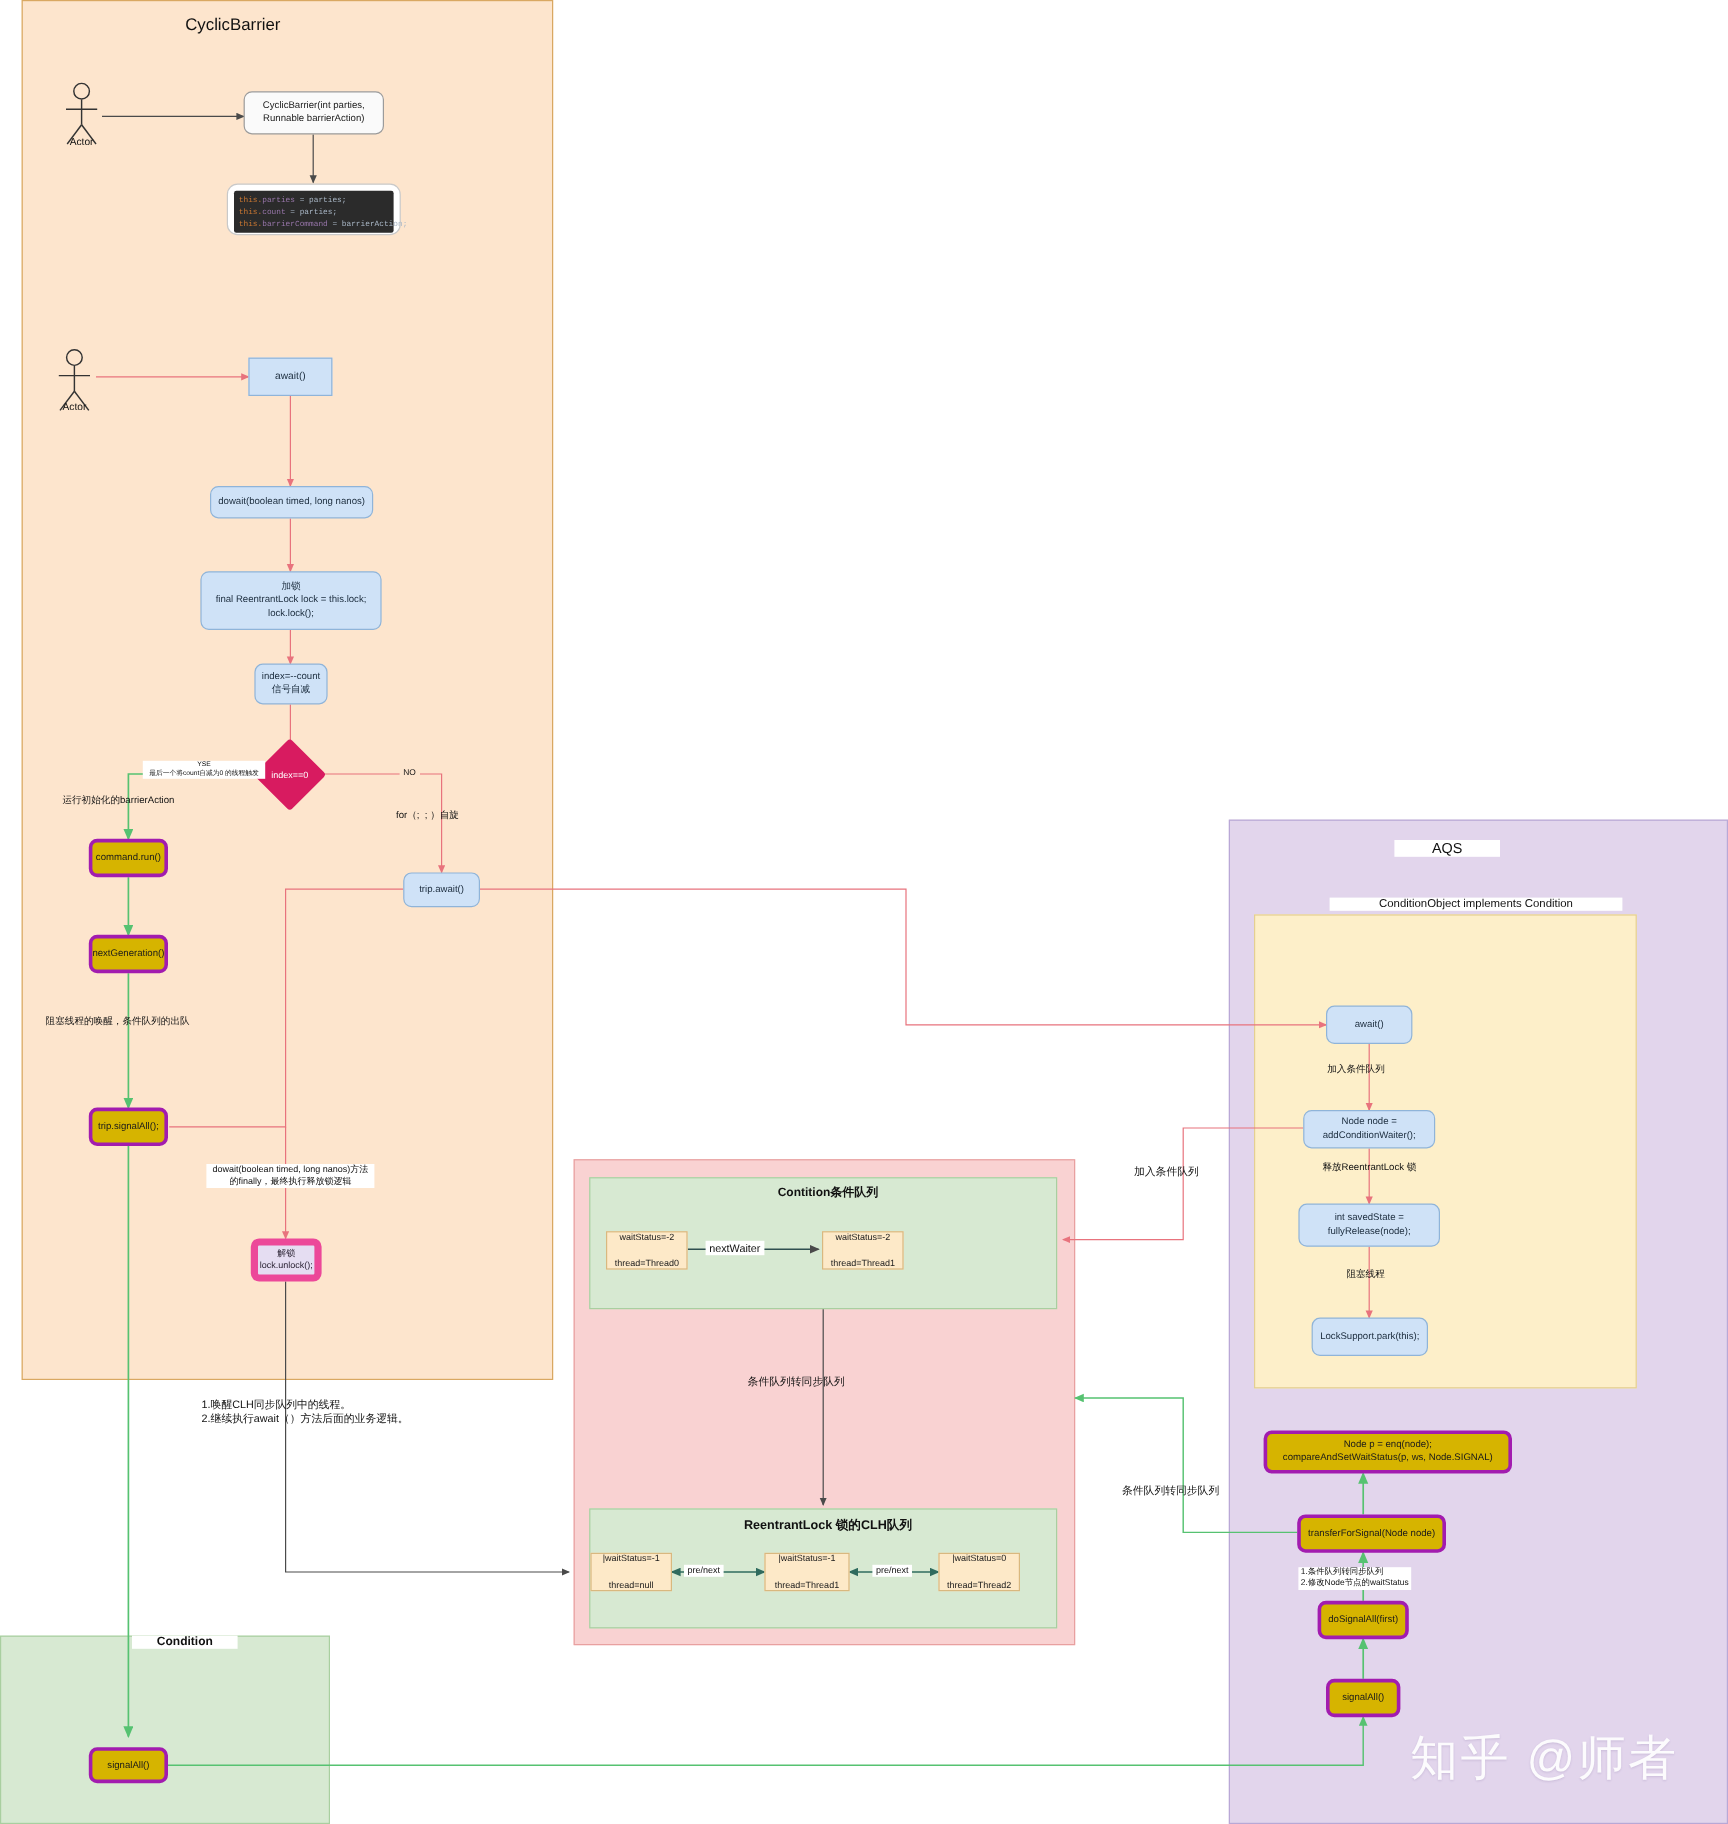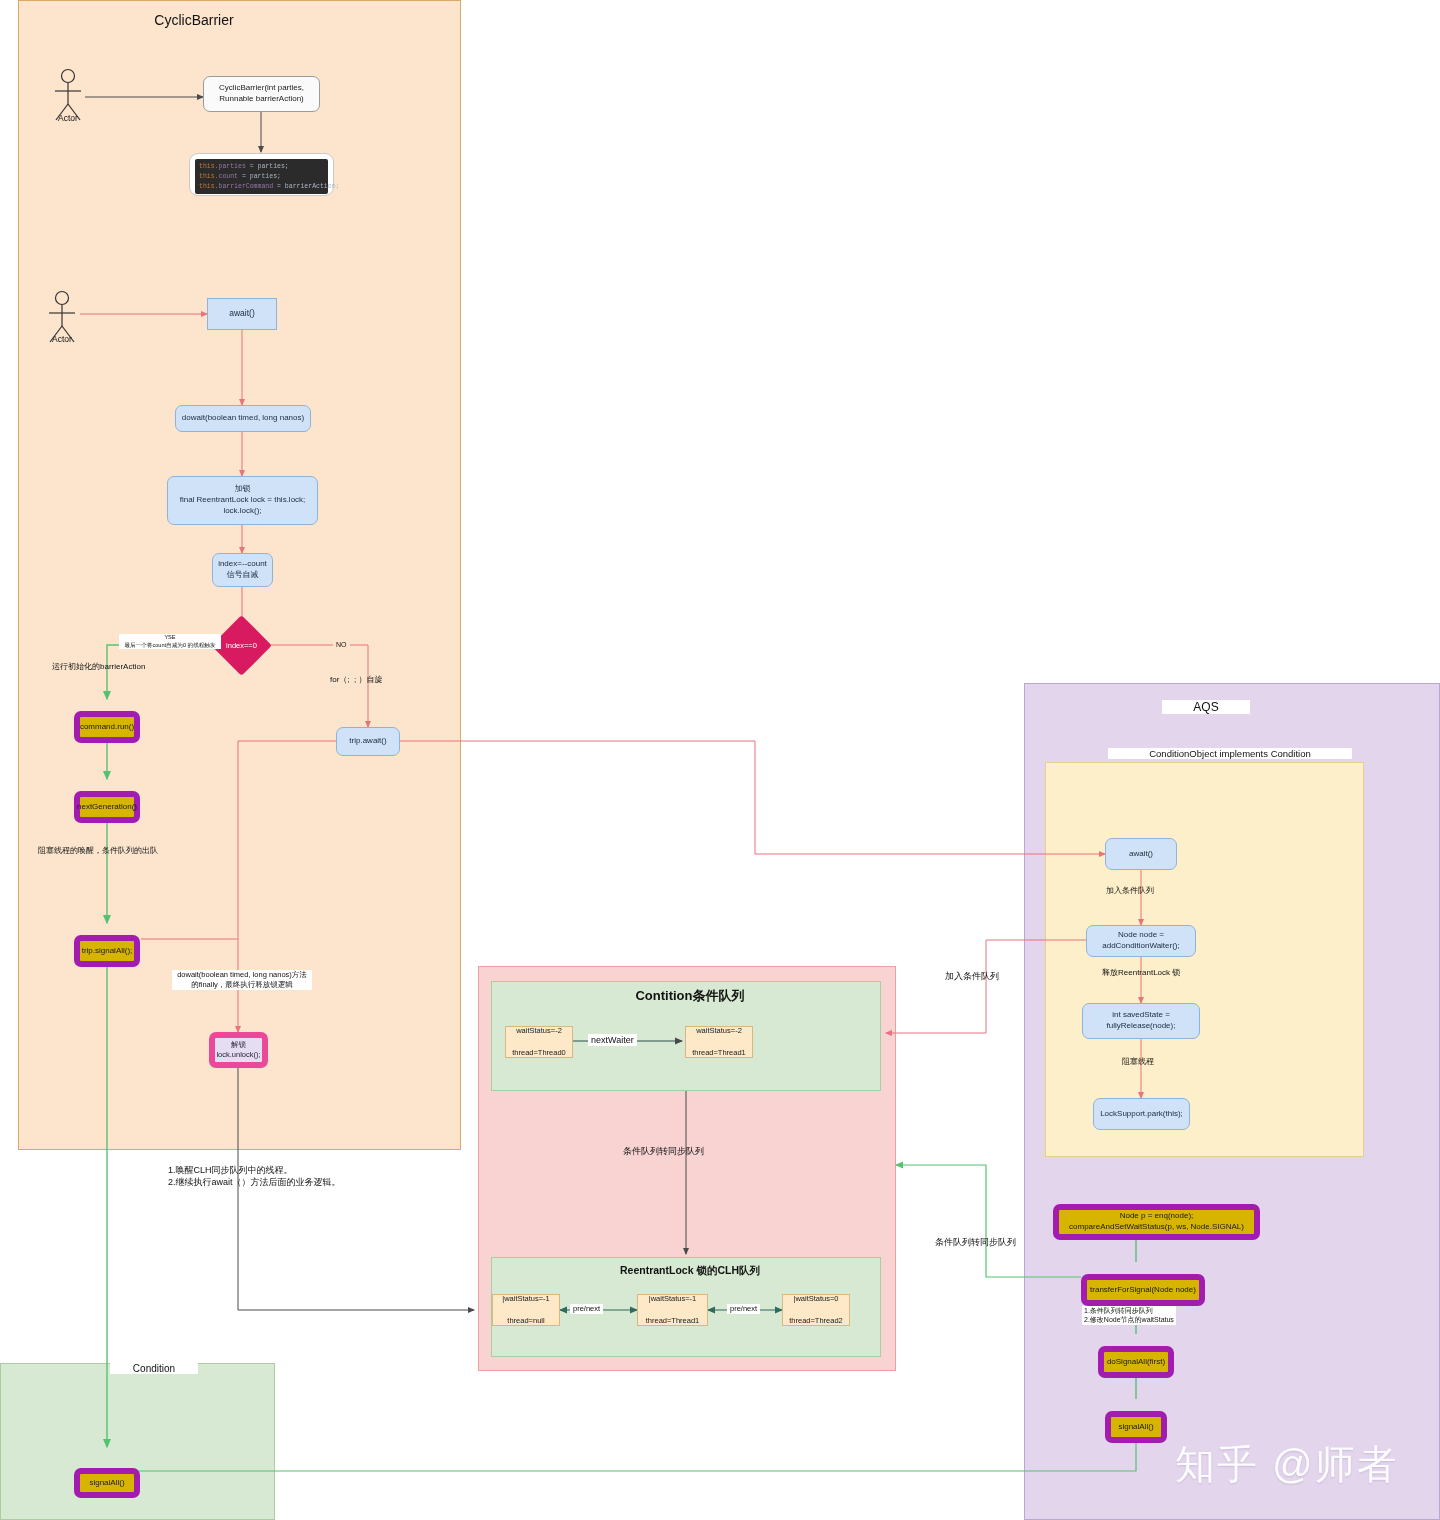--- a/index.html
+++ b/index.html
@@ -5,21 +5,21 @@
   html,body{margin:0;padding:0;background:#ffffff;}
   body{width:1440px;height:1520px;position:relative;overflow:hidden;
        font-family:"Liberation Sans","DejaVu Sans",sans-serif;}
   #stage{position:absolute;left:0;top:0;width:1440px;height:1520px;padding-left:23px;}
   .panel{position:absolute;box-sizing:border-box;}
   .panel-title{position:absolute;text-align:center;white-space:nowrap;
        background:#ffffff;padding:0 4px;}
   .node{position:absolute;box-sizing:border-box;display:flex;align-items:center;
         justify-content:center;text-align:center;line-height:1.35;}
   .blue{background:#cfe2f7;border:1px solid #8fb4d9;color:#1a2b3c;}
-  .gold{background:#d6b400;border:6px solid #a21caf;color:#1a1a1a;margin-top:12px;}
+  .gold{background:#d6b400;border:3px solid #a21caf;color:#1a1a1a;}
   .lilac{background:#e5ddf2;border:6px solid #ec4899;color:#2a2233;}
   .peachnode{background:#fde9c8;border:1px solid #d9b87f;color:#1a1a1a;gap:12px;}
   .white{background:#fafafa;border:1px solid #9b9b9b;color:#1a1a1a;}
   .rad6{border-radius:7px;}
   .rad0{border-radius:0;}
   .lbl{position:absolute;background:#ffffff;white-space:pre;line-height:1.35;
        color:#111;}
   .lbl.tr{background:transparent;}
   svg.edges{position:absolute;left:0;top:0;width:1440px;height:1520px;
             pointer-events:none;}
@@ -124,22 +124,22 @@
 
     <path d="M573,1041 L682,1041" stroke="#2f4f4f" stroke-width="1.2" fill="none" marker-end="url(#ar-dark)"></path>
 
     <path d="M560,1310 L637,1310" stroke="#2f6b5e" stroke-width="1.2" fill="none" marker-end="url(#ar-teal)" marker-start="url(#ar-teal-s)"></path>
     <path d="M708,1310 L782,1310" stroke="#2f6b5e" stroke-width="1.2" fill="none" marker-end="url(#ar-teal)" marker-start="url(#ar-teal-s)"></path>
   </svg>
 
   <div class="panel-title" style="left:140px;top:12px;width:100px;font-size:14px;color:#111;background:transparent;">CyclicBarrier</div>
   <div class="panel-title" style="left:1162px;top:700px;width:80px;font-size:12px;color:#111;">AQS</div>
   <div class="panel-title" style="left:1108px;top:748px;width:236px;font-size:9.5px;color:#111;">ConditionObject implements Condition</div>
-  <div class="panel-title" style="left:110px;top:1363px;width:80px;font-size:10px;font-weight:normal;color:#111;">Condition</div>
-  <div class="panel-title" style="left:586px;top:987px;width:200px;font-size:13px;font-weight:bold;color:#111;background:transparent;">Contition条件队列</div>
+  <div class="panel-title" style="left:110px;top:1363px;width:80px;font-size:10px;font-weight:bold;color:#111;">Condition</div>
+  <div class="panel-title" style="left:586px;top:987px;width:200px;font-size:10px;font-weight:bold;color:#111;background:transparent;">Contition条件队列</div>
   <div class="panel-title" style="left:576px;top:1264px;width:220px;font-size:10.5px;font-weight:bold;color:#111;background:transparent;">ReentrantLock 锁的CLH队列</div>
 
   <div class="actor-wrap" style="left:48px;top:68px;">
     <svg width="40" height="58" viewBox="0 0 40 58">
       <circle cx="20" cy="8" r="6.5" fill="none" stroke="#333" stroke-width="1.2"></circle>
       <line x1="20" y1="15" x2="20" y2="36" stroke="#333" stroke-width="1.2"></line>
       <line x1="7" y1="23" x2="33" y2="23" stroke="#333" stroke-width="1.2"></line>
       <line x1="20" y1="36" x2="8" y2="52" stroke="#333" stroke-width="1.2"></line>
       <line x1="20" y1="36" x2="32" y2="52" stroke="#333" stroke-width="1.2"></line>
     </svg>

